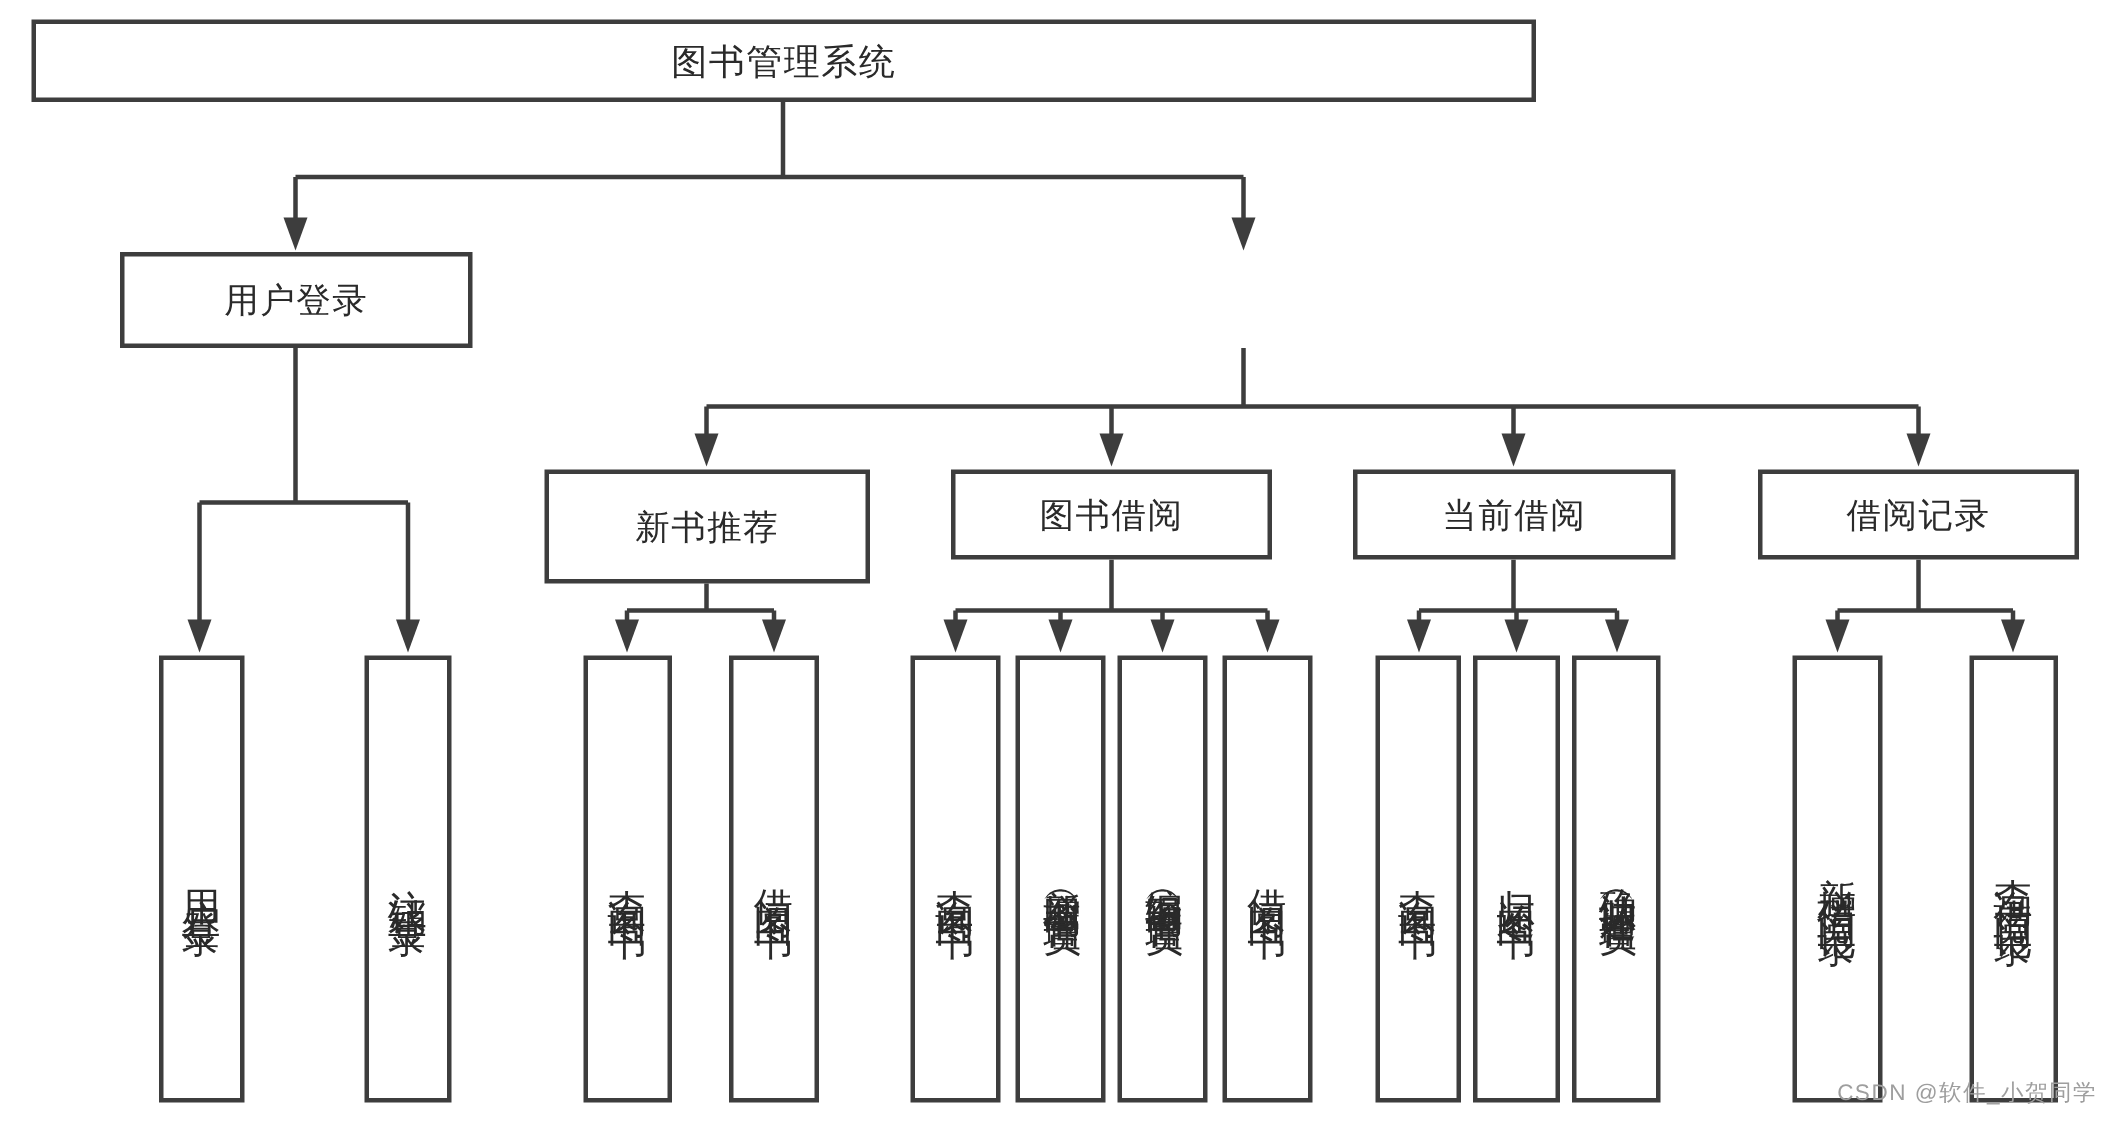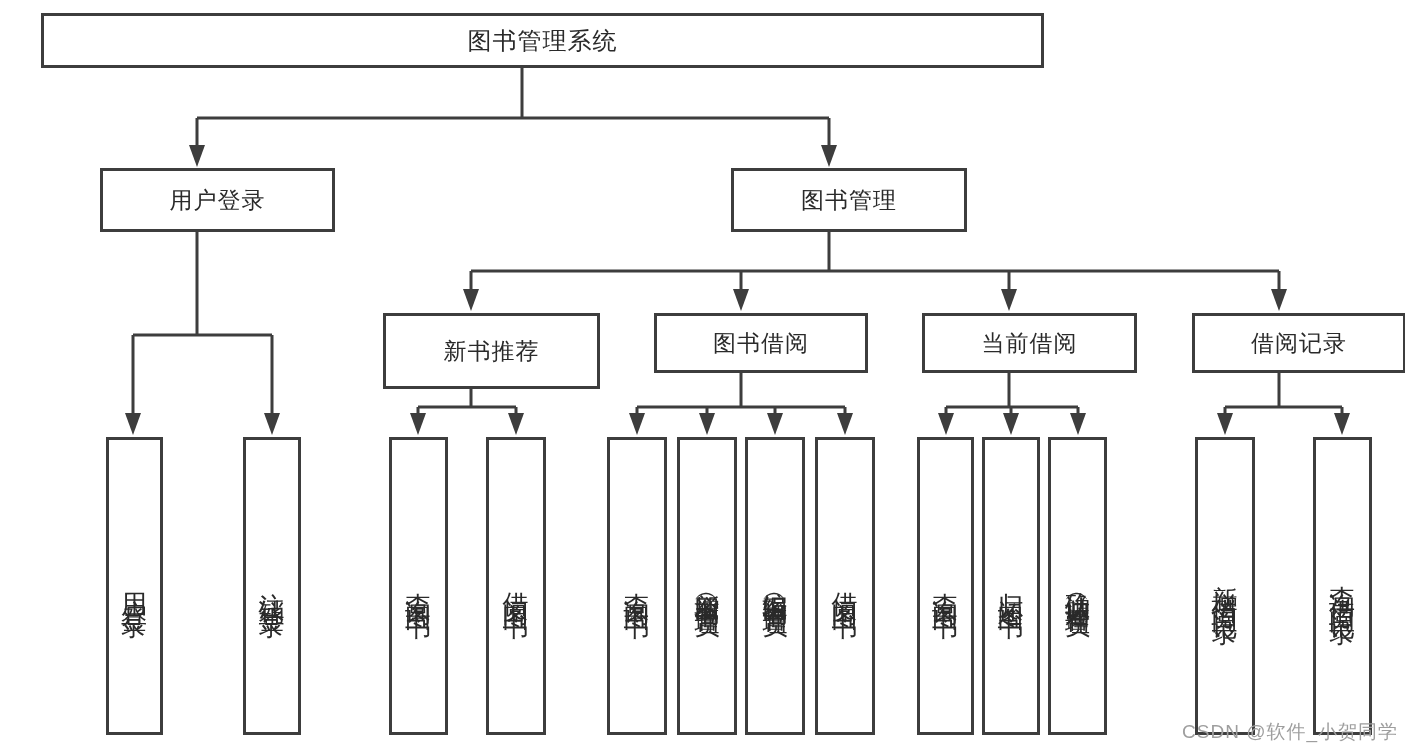--- a/index.html
+++ b/index.html
@@ -29,21 +29,20 @@
     display: flex;
     align-items: center;
     justify-content: center;
     color: #2a2a2a;
     z-index: 2;
   }
   .node.h {
     font-size: 23px;
     letter-spacing: 1px;
     white-space: nowrap;
-    margin-left: 20px;
   }
   .node.root {
     font-size: 24px;
   }
   .node.leaf {
     font-size: 26px;
     line-height: 1;
   }
   .node.leaf span {
     writing-mode: vertical-rl;
@@ -54,21 +53,21 @@
   .node.leaf.tight {
     font-size: 25px;
   }
   .node.leaf.tight span {
     letter-spacing: 3px;
   }
   .watermark {
     position: absolute;
     right: 7px;
     top: 719px;
-    font-size: 19px;
+    font-size: 15px;
     color: #9e9e9e;
     letter-spacing: 1px;
     white-space: nowrap;
     z-index: 3;
   }
 </style>
 </head>
 <body>
 
 <div class="stage">
@@ -120,23 +119,20 @@
     </g>
   </svg>
 
   <div class="node h root" style="left:21px; top:13px; width:1003px; height:55px;">
     <span>图书管理系统</span>
   </div>
 
   <div class="node h" style="left:80px; top:168px; width:235px; height:64px;">
     <span>用户登录</span>
   </div>
-  <div class="node h" style="left:711px; top:168px; width:236px; height:64px;">
-    <span>图书管理</span>
-  </div>
 
   <div class="node h" style="left:363px; top:313px; width:217px; height:76px;">
     <span>新书推荐</span>
   </div>
   <div class="node h" style="left:902px; top:313px; width:215px; height:60px;">
     <span>当前借阅</span>
   </div>
   <div class="node h" style="left:634px; top:313px; width:214px; height:60px;">
     <span>图书借阅</span>
   </div>

